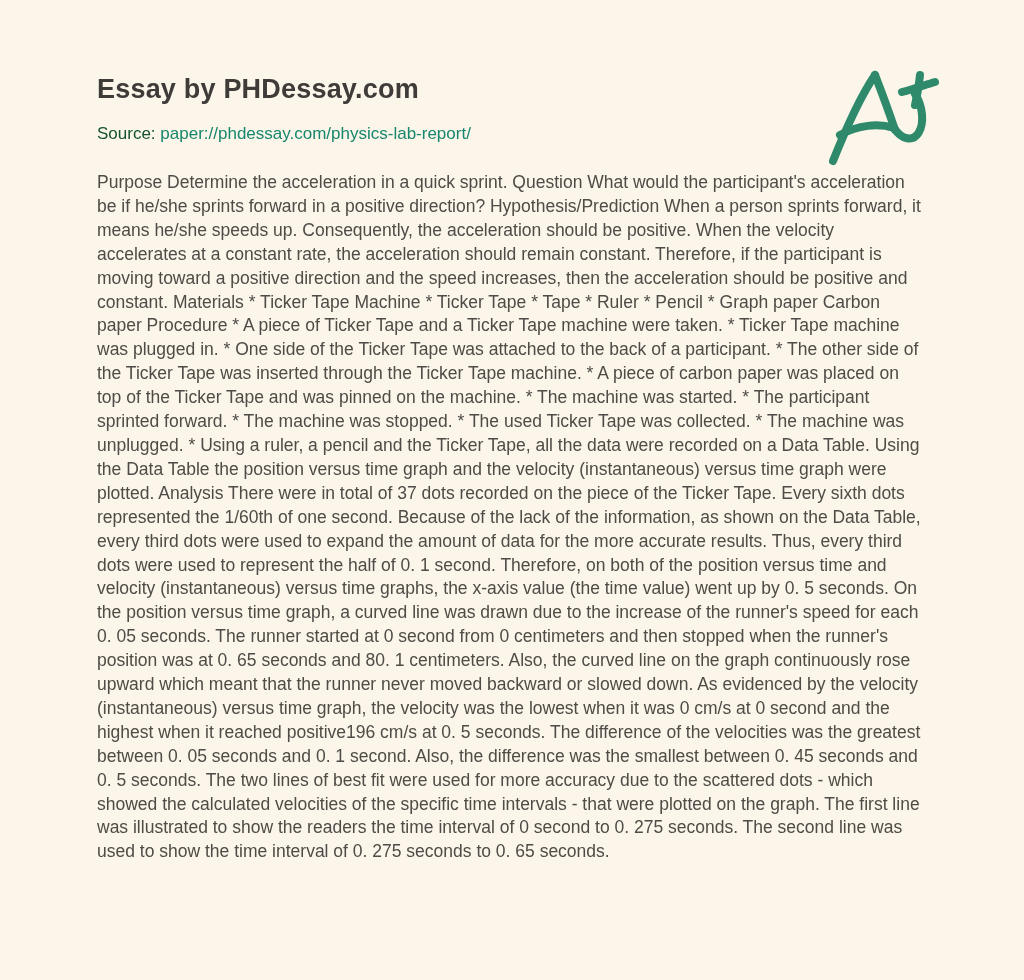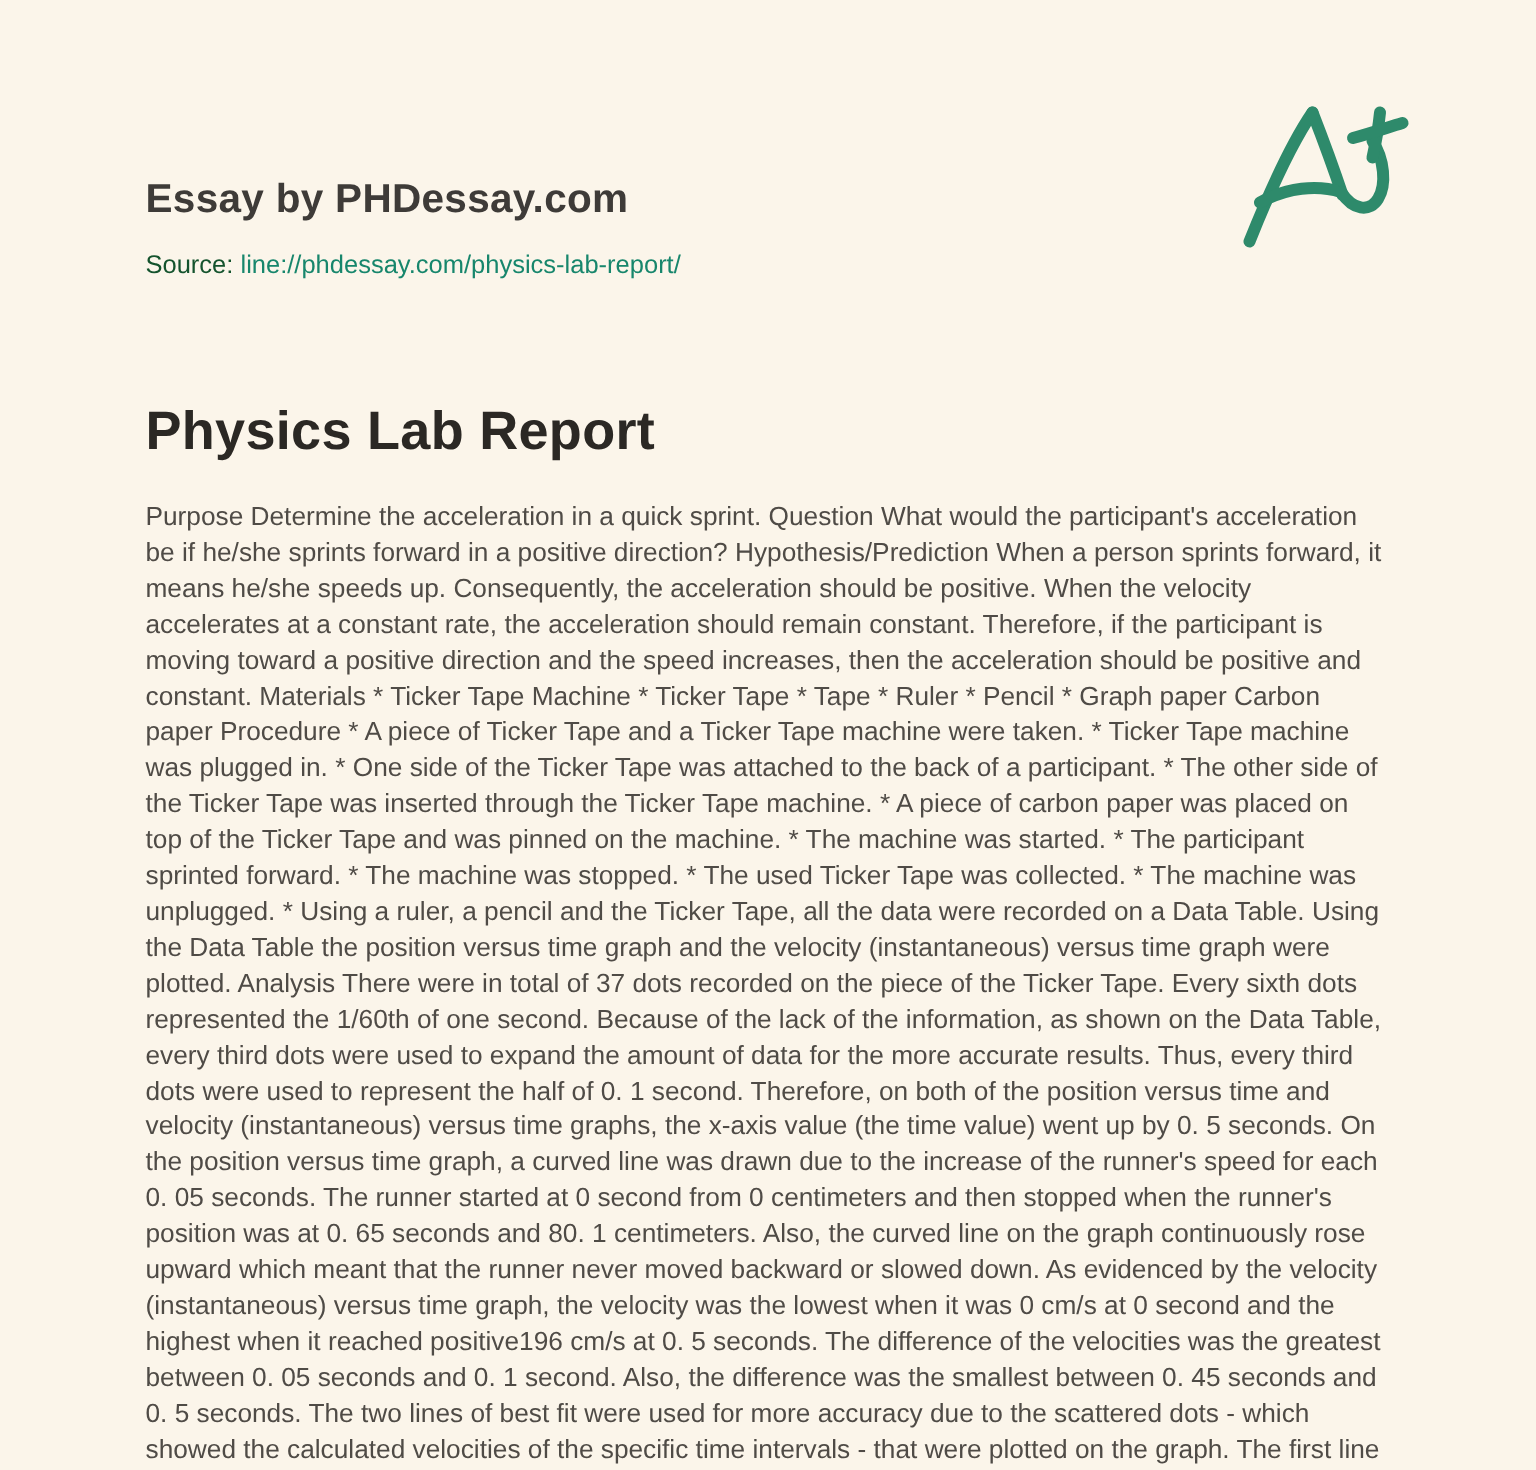--- a/index.html
+++ b/index.html
@@ -13,21 +13,21 @@
     font-family: "Liberation Sans", sans-serif;
     position: relative;
     overflow: hidden;
   }
   .content {
     position: relative;
     padding: 0 96px 0 97px;
   }
   .byline {
     margin: 0;
-    padding-top: 117px;
+    padding-top: 74px;
     font-size: 27px;
     line-height: 30px;
     font-weight: 700;
     color: #3E3B38;
     letter-spacing: 0.2px;
   }
   .source-row {
     margin-top: 20px;
     font-size: 17px;
     line-height: 20px;
@@ -68,24 +68,23 @@
 </style>
 </head>
 <body>
 
 <div class="content">
 
   <h1 class="byline">Essay by PHDessay.com</h1>
 
   <div class="source-row">
     <span class="source-label">Source:</span>
-    <a class="source-link" href="#">line://phdessay.com/physics-lab-report/</a>
+    <a class="source-link" href="#">paper://phdessay.com/physics-lab-report/</a>
   </div>
 
-  <h2 class="essay-title">Physics Lab Report</h2>
 
   <p class="essay-body">Purpose Determine the acceleration in a quick sprint. Question What would the participant's acceleration be if he/she sprints forward in a positive direction? Hypothesis/Prediction When a person sprints forward, it means he/she speeds up. Consequently, the acceleration should be positive. When the velocity accelerates at a constant rate, the acceleration should remain constant. Therefore, if the participant is moving toward a positive direction and the speed increases, then the acceleration should be positive and constant. Materials * Ticker Tape Machine * Ticker Tape * Tape * Ruler * Pencil * Graph paper Carbon paper Procedure * A piece of Ticker Tape and a Ticker Tape machine were taken. * Ticker Tape machine was plugged in. * One side of the Ticker Tape was attached to the back of a participant. * The other side of the Ticker Tape was inserted through the Ticker Tape machine. * A piece of carbon paper was placed on top of the Ticker Tape and was pinned on the machine. * The machine was started. * The participant sprinted forward. * The machine was stopped. * The used Ticker Tape was collected. * The machine was unplugged. * Using a ruler, a pencil and the Ticker Tape, all the data were recorded on a Data Table. Using the Data Table the position versus time graph and the velocity (instantaneous) versus time graph were plotted. Analysis There were in total of 37 dots recorded on the piece of the Ticker Tape. Every sixth dots represented the 1/60th of one second. Because of the lack of the information, as shown on the Data Table, every third dots were used to expand the amount of data for the more accurate results. Thus, every third dots were used to represent the half of 0. 1 second. Therefore, on both of the position versus time and velocity (instantaneous) versus time graphs, the x-axis value (the time value) went up by 0. 5 seconds. On the position versus time graph, a curved line was drawn due to the increase of the runner's speed for each 0. 05 seconds. The runner started at 0 second from 0 centimeters and then stopped when the runner's position was at 0. 65 seconds and 80. 1 centimeters. Also, the curved line on the graph continuously rose upward which meant that the runner never moved backward or slowed down. As evidenced by the velocity (instantaneous) versus time graph, the velocity was the lowest when it was 0 cm/s at 0 second and the highest when it reached positive196 cm/s at 0. 5 seconds. The difference of the velocities was the greatest between 0. 05 seconds and 0. 1 second. Also, the difference was the smallest between 0. 45 seconds and 0. 5 seconds. The two lines of best fit were used for more accuracy due to the scattered dots - which showed the calculated velocities of the specific time intervals - that were plotted on the graph. The first line was illustrated to show the readers the time interval of 0 second to 0. 275 seconds. The second line was used to show the time interval of 0. 275 seconds to 0. 65 seconds.</p>
 
 </div>
 
 <svg class="logo" viewBox="0 0 126 112" aria-hidden="true">
   <g fill="none" stroke="#2E8A6B" stroke-width="8" stroke-linecap="round">
 
     <path d="M17,99 C31,64 46,32 59,13"></path>
 

